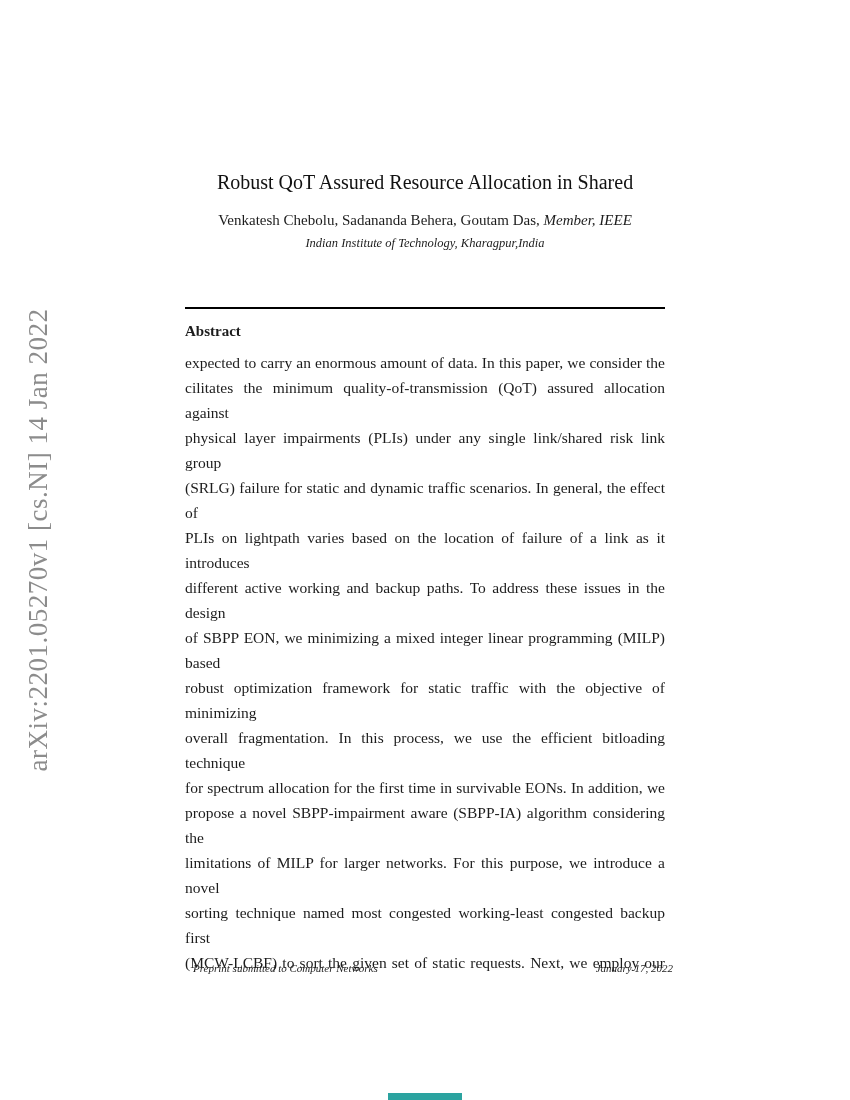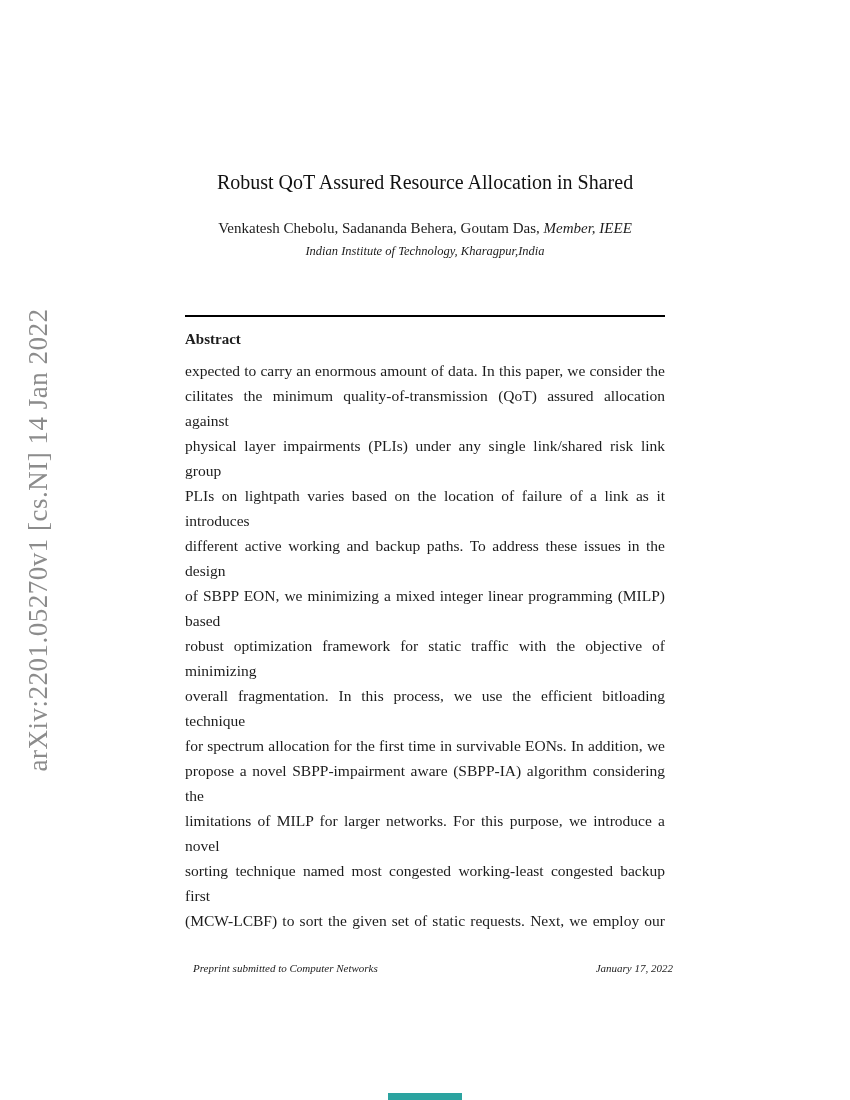--- a/index.html
+++ b/index.html
@@ -33,21 +33,21 @@
 
   .title {
     margin-top: 168px;
     text-align: center;
     font-size: 20px;
     line-height: 28px;
     color: #111;
   }
 
   .authors {
-    margin-top: 24px;
+    margin-top: 16px;
     text-align: center;
     font-size: 15px;
   }
   .authors .member { font-style: italic; }
 
   .affiliation {
     margin-top: 7px;
     text-align: center;
     font-style: italic;
     font-size: 12.5px;
@@ -117,20 +117,21 @@
     <div class="affiliation">Indian Institute of Technology, Kharagpur,India</div>
 
     <div class="rule"></div>
 
     <div class="abstract-heading">Abstract</div>
 
     <div class="abstract-body">
         <div class="just-line">expected to carry an enormous amount of data. In this paper, we consider the</div>
         <div class="just-line">cilitates the minimum quality-of-transmission (QoT) assured allocation against</div>
         <div class="just-line">physical layer impairments (PLIs) under any single link/shared risk link group</div>
+        <div class="just-line">(SRLG) failure for static and dynamic traffic scenarios. In general, the effect of</div>
         <div class="just-line">PLIs on lightpath varies based on the location of failure of a link as it introduces</div>
         <div class="just-line">different active working and backup paths. To address these issues in the design</div>
         <div class="just-line">of SBPP EON, we minimizing a mixed integer linear programming (MILP) based</div>
         <div class="just-line">robust optimization framework for static traffic with the objective of minimizing</div>
         <div class="just-line">overall fragmentation. In this process, we use the efficient bitloading technique</div>
         <div class="just-line">for spectrum allocation for the first time in survivable EONs. In addition, we</div>
         <div class="just-line">propose a novel SBPP-impairment aware (SBPP-IA) algorithm considering the</div>
         <div class="just-line">limitations of MILP for larger networks. For this purpose, we introduce a novel</div>
         <div class="just-line">sorting technique named most congested working-least congested backup first</div>
         <div class="just-line">(MCW-LCBF) to sort the given set of static requests. Next, we employ our</div>

